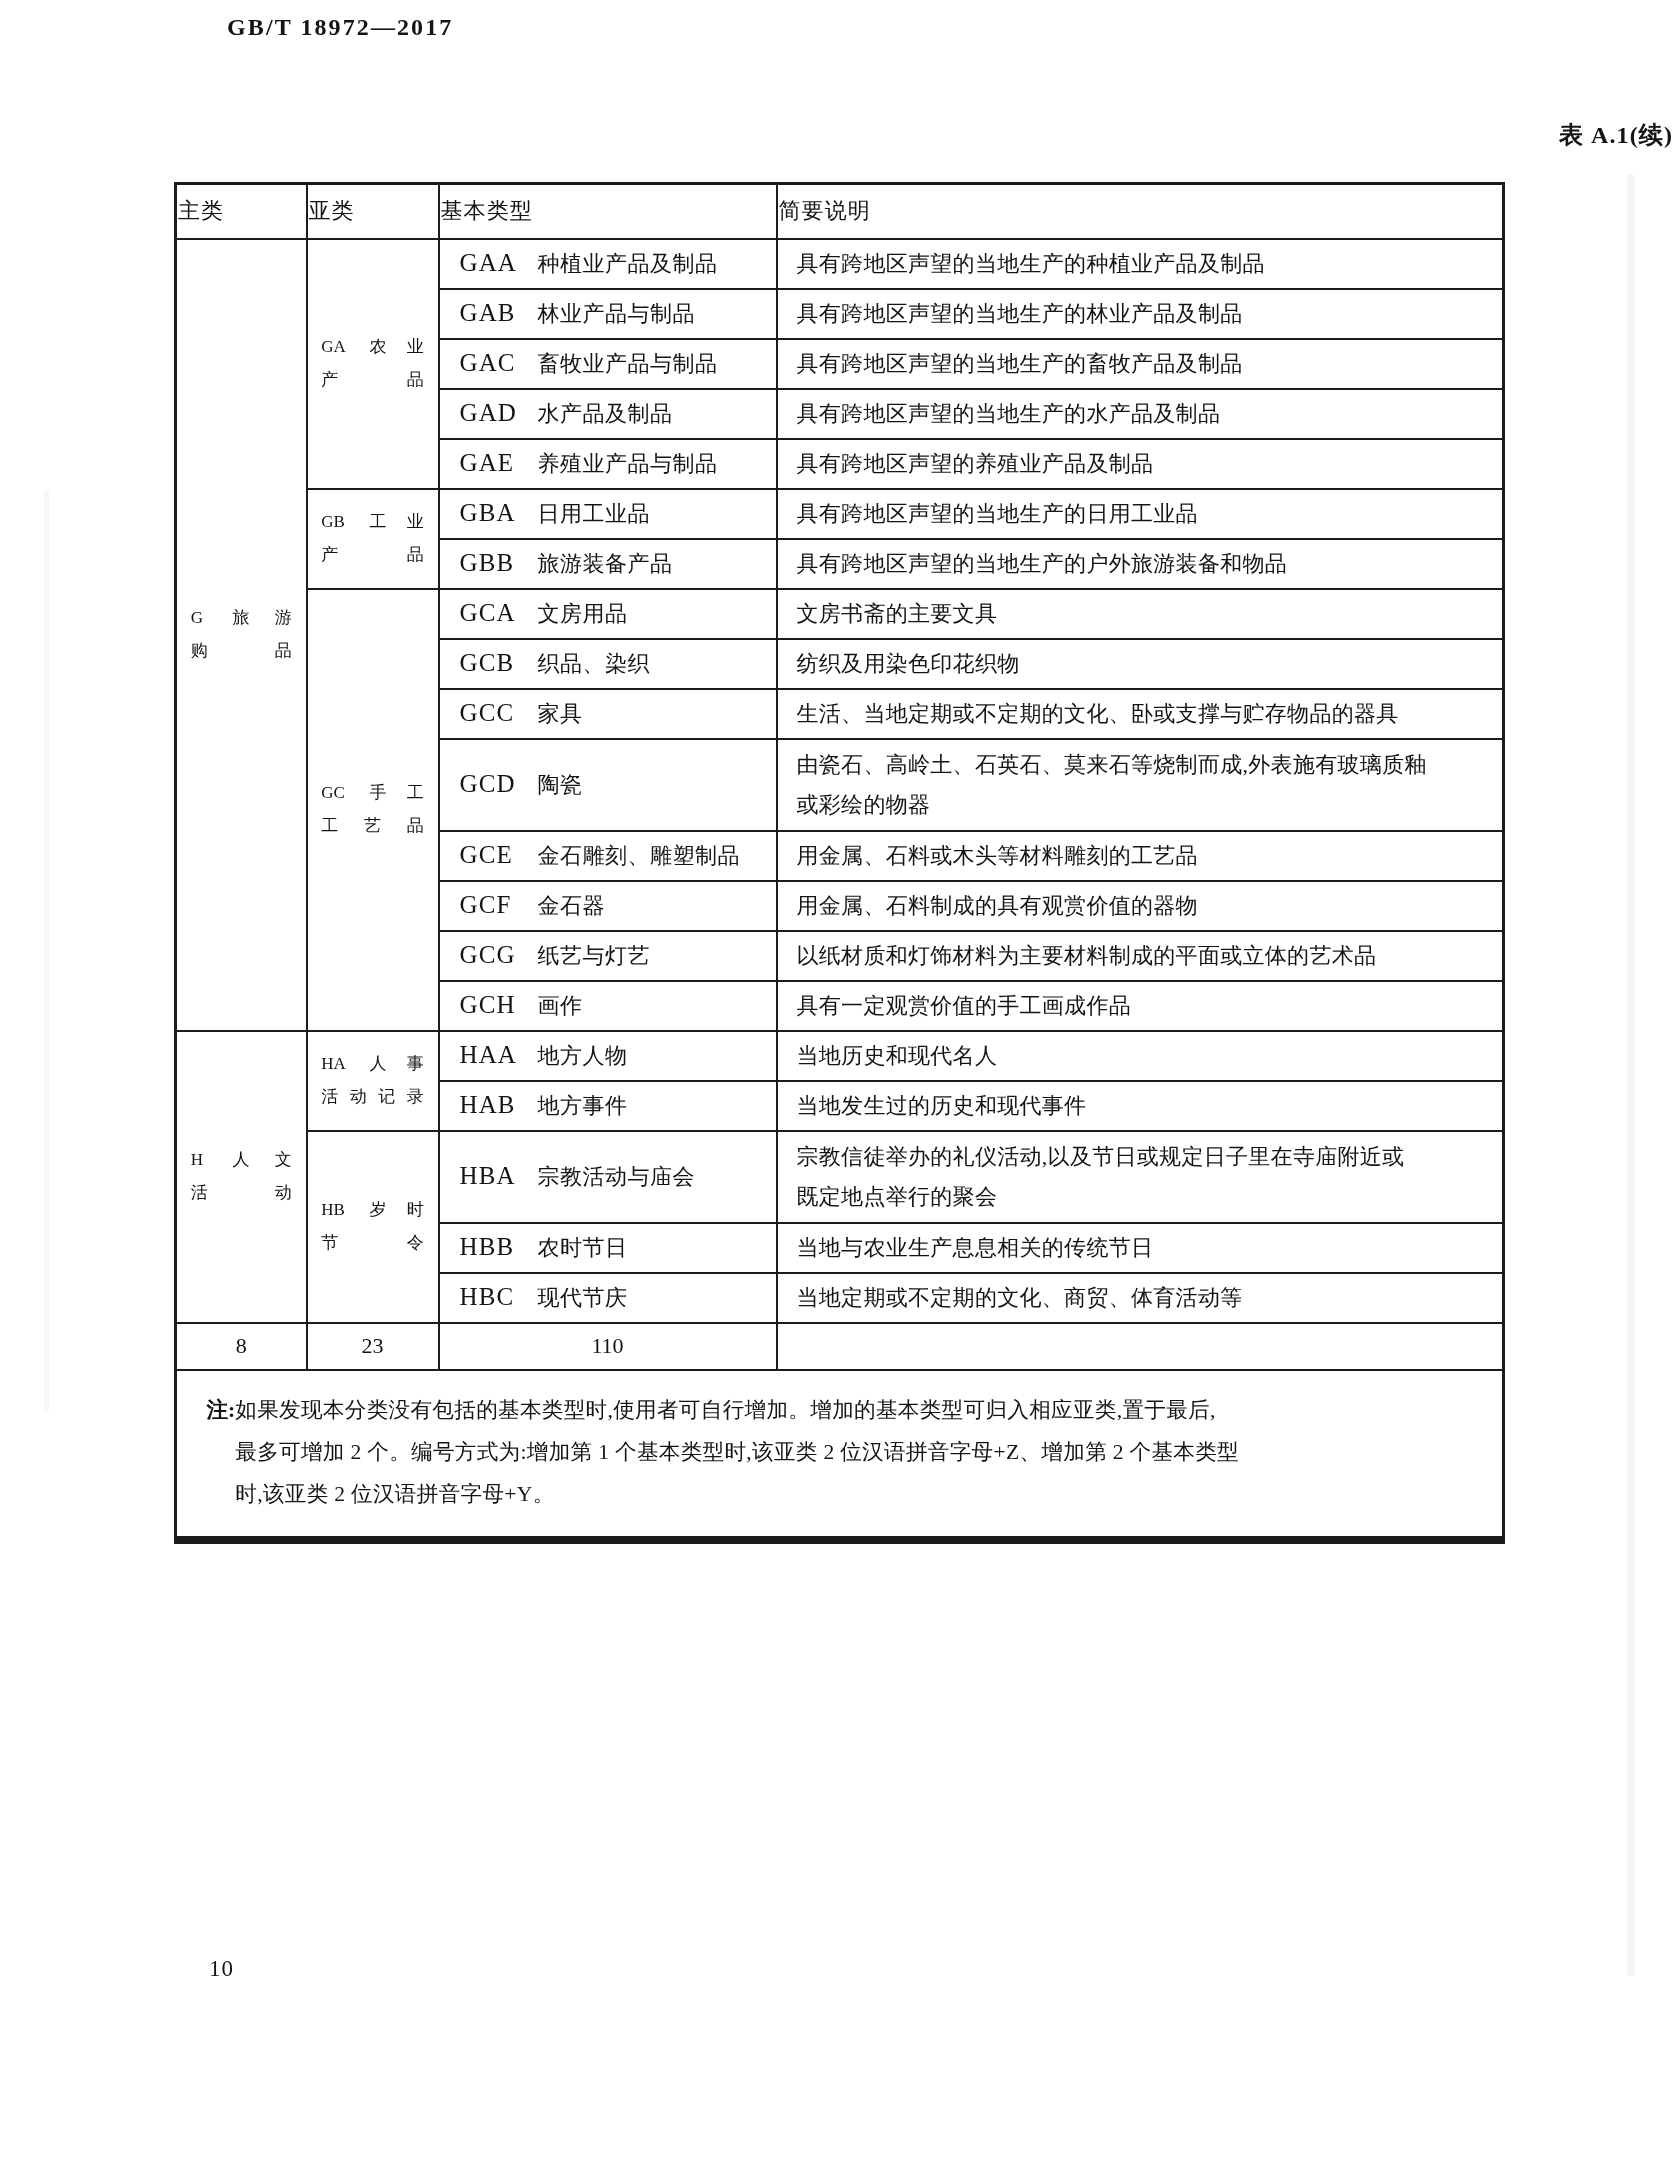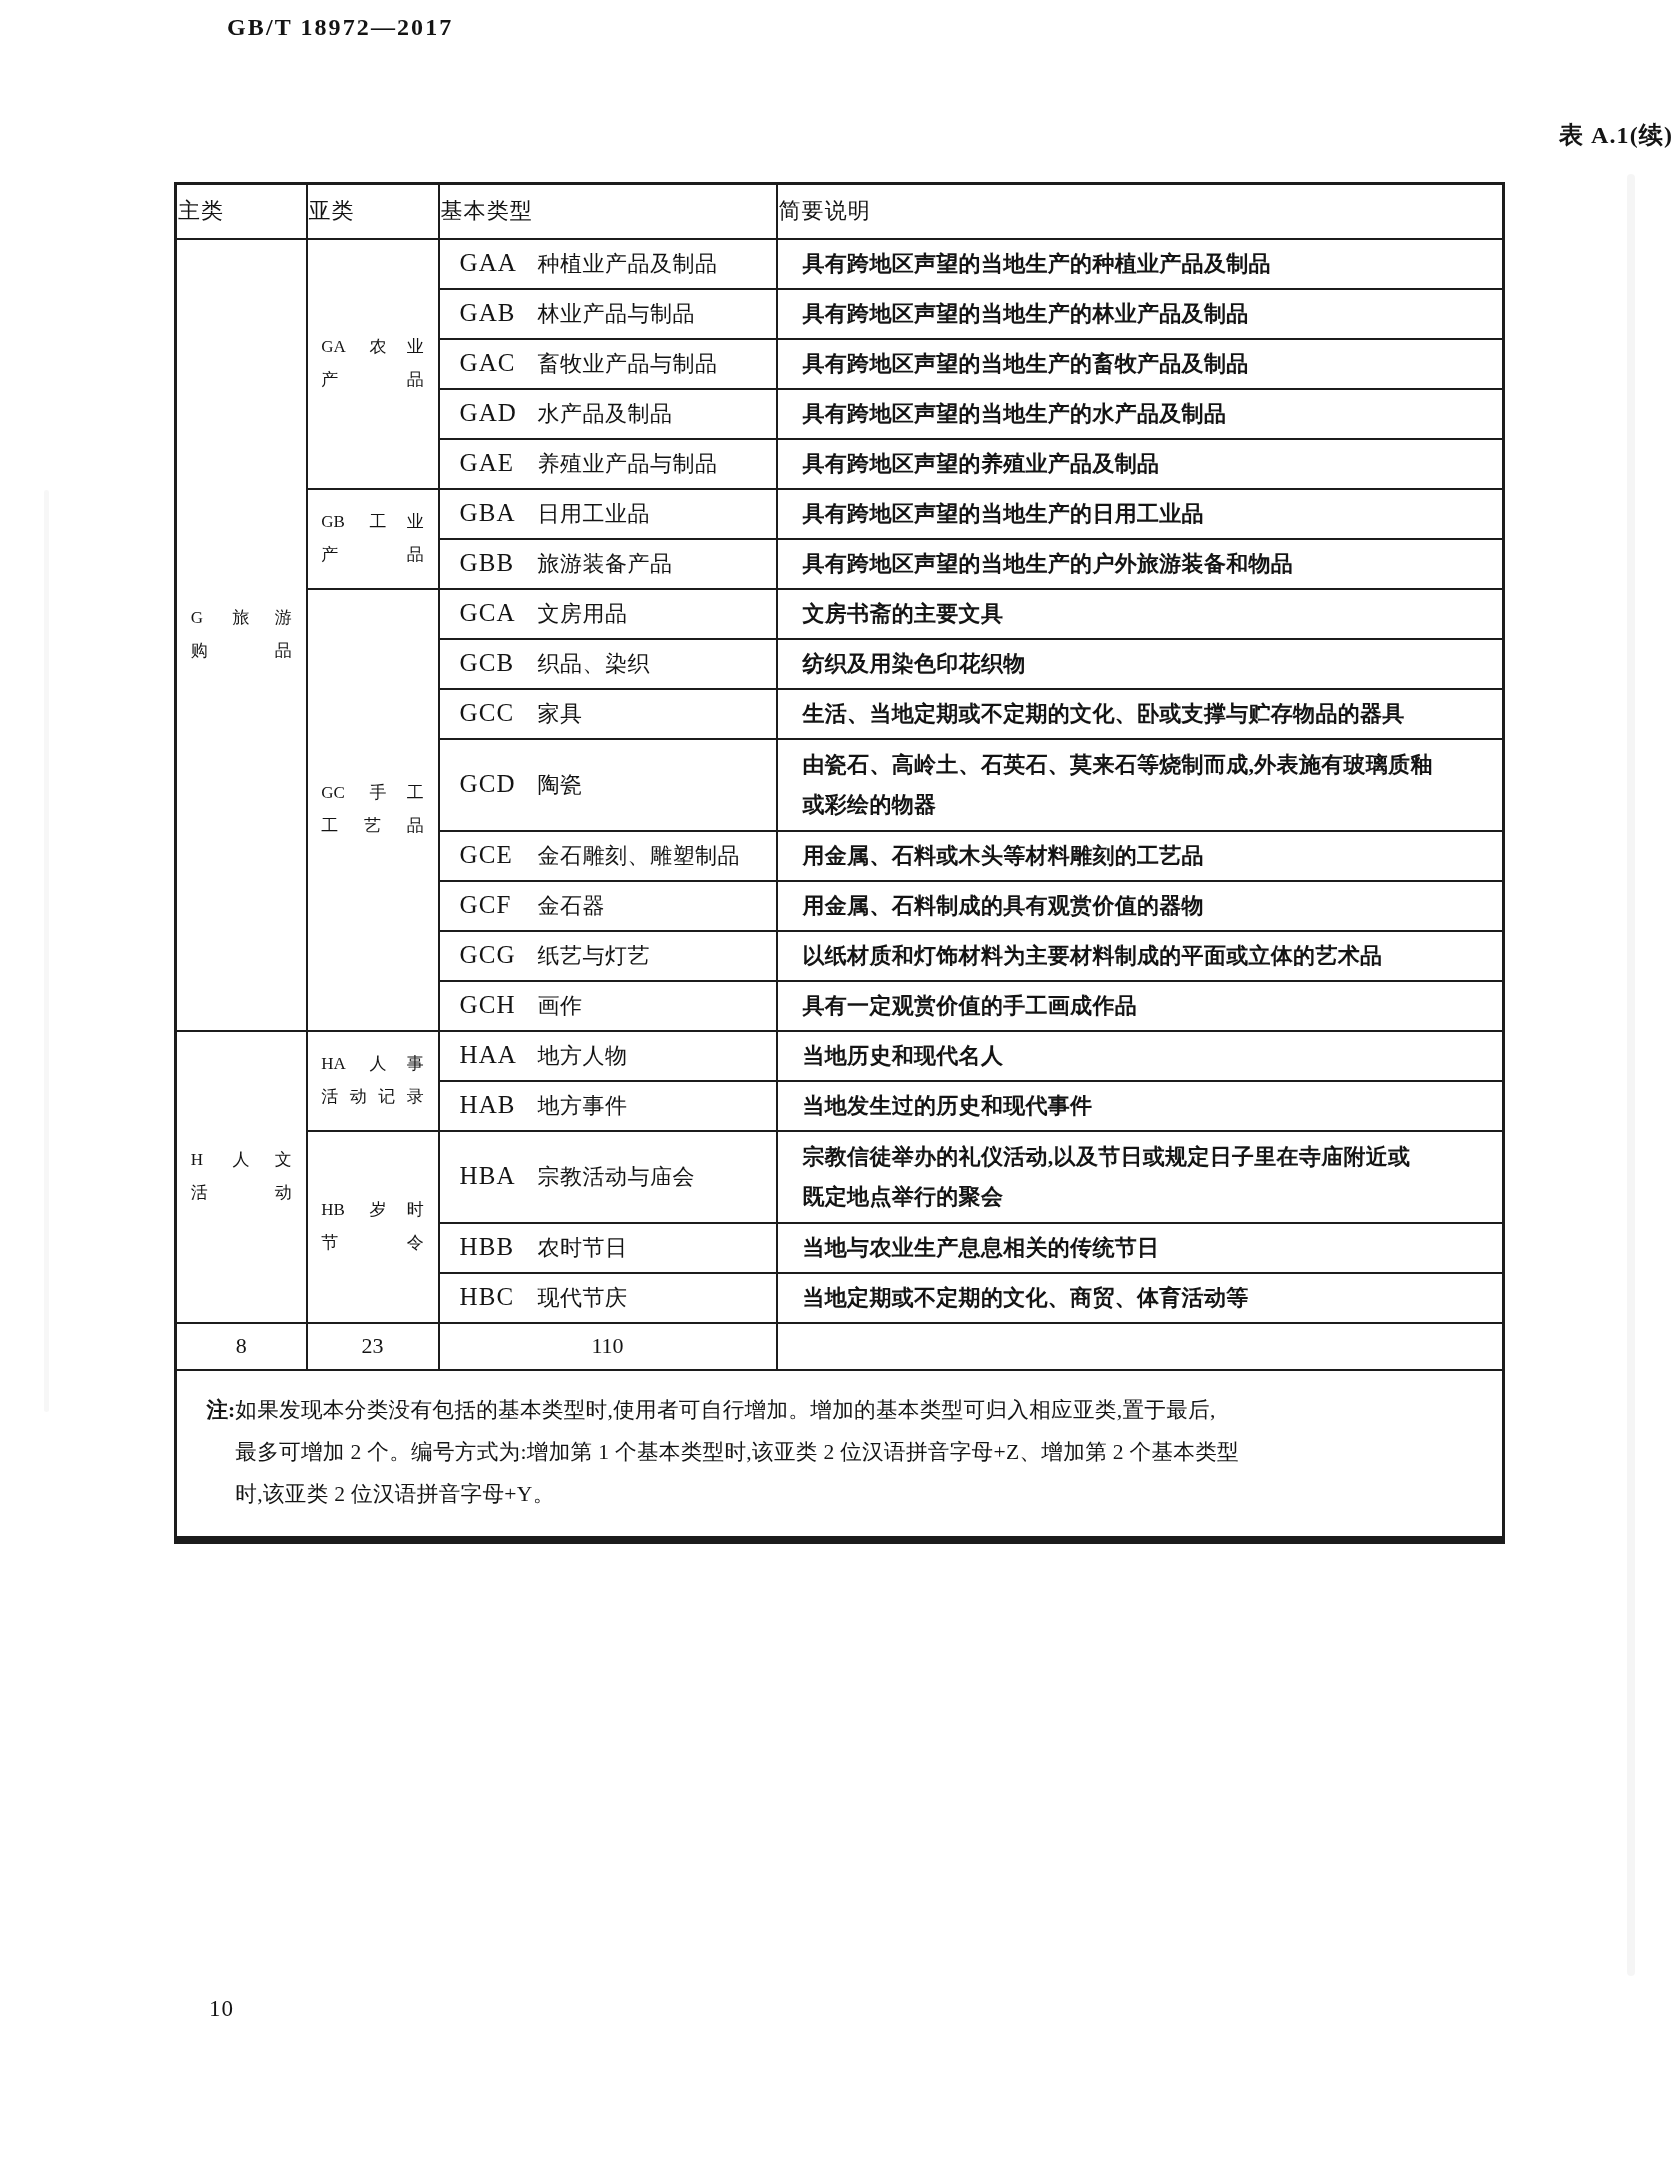--- a/index.html
+++ b/index.html
@@ -29,30 +29,29 @@
   tr.r-t{height:92px;}
   tr.r-totals{height:47px;}
   td.cat{
     text-align:justify;text-align-last:justify;white-space:pre-line;
     padding:0 13.7px;line-height:1.9;font-size:17px;margin-left:39px;
   }
   td.type-cell{padding-left:20px;white-space:nowrap;}
   .code{display:inline-block;min-width:78px;font-size:25px;letter-spacing:1.1px;}
   .tname{letter-spacing:0.5px;}
   td.desc{
-    padding-left:25px;padding-right:37px;white-space:pre-line;line-height:1.8;
+    padding-left:19px;padding-right:37px;white-space:pre-line;line-height:1.8;
     letter-spacing:0.3px;
-    font-weight:bold;
   }
   tr.r-totals td{text-align:center;}
   td.note-cell{padding:18px 21px 21px 29.5px;}
   .note{display:flex;align-items:flex-start;font-size:21.6px;}
   .note-label{font-weight:bold;white-space:nowrap;line-height:1.95;}
   .note-text{white-space:pre-line;line-height:1.95;letter-spacing:0.3px;}
-  .page-number{position:absolute;left:209px;top:1996px;font-size:23px;letter-spacing:1.1px;}
+  .page-number{position:absolute;left:209px;top:1956px;font-size:23px;letter-spacing:1.1px;}
   .scan-artifact-right{
     position:absolute;right:38px;top:174px;width:8.4px;height:1802px;
     background:rgba(110,110,110,0.07);border-radius:4.2px;
   }
   .scan-artifact-left{
     position:absolute;left:44px;top:490px;width:4.7px;height:922px;
     background:rgba(110,110,110,0.055);border-radius:3.2px;
   }
 </style>
 </head>

